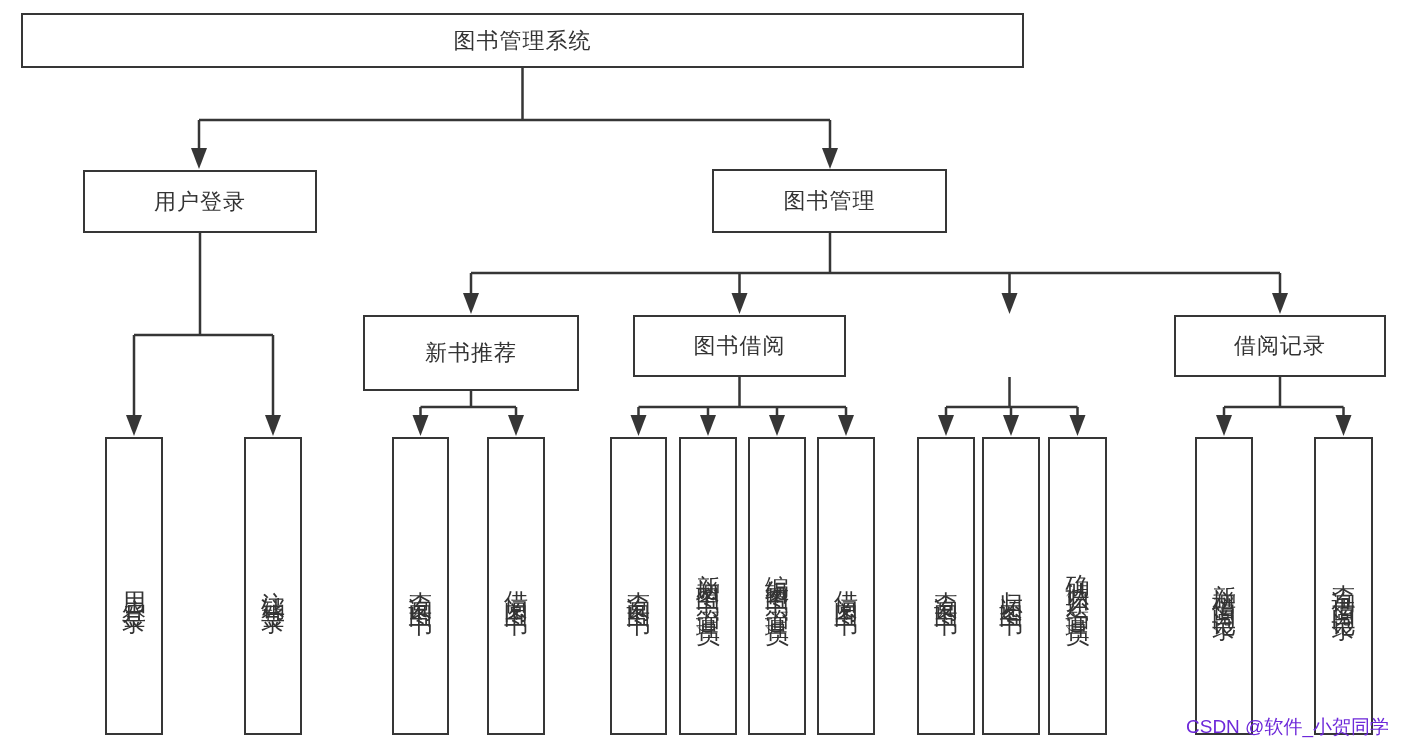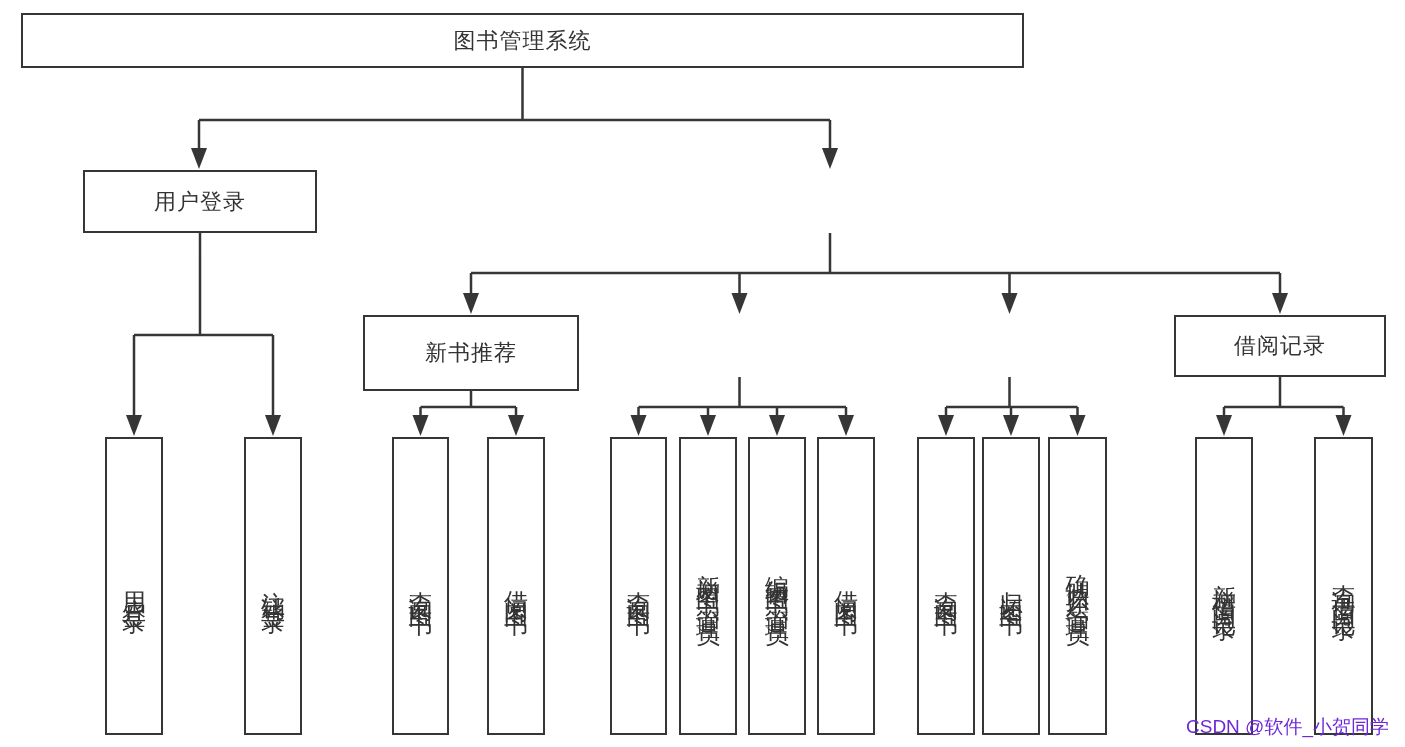--- a/index.html
+++ b/index.html
@@ -86,23 +86,29 @@
     </g>
   </svg>
 
   <div class="box hbox" style="left:21px; top:13px; width:1003px; height:55px;">
     <span>图书管理系统</span>
   </div>
 
   <div class="box hbox" style="left:83px; top:170px; width:234px; height:63px;">
     <span>用户登录</span>
   </div>
+  <div class="box hbox" style="left:712px; top:169px; width:235px; height:64px;">
+    <span>图书管理</span>
+  </div>
 
   <div class="box hbox" style="left:363px; top:315px; width:216px; height:76px;">
     <span>新书推荐</span>
+  </div>
+  <div class="box hbox" style="left:633px; top:315px; width:213px; height:62px;">
+    <span>图书借阅</span>
   </div>
   <div class="box hbox" style="left:1174px; top:315px; width:212px; height:62px;">
     <span>借阅记录</span>
   </div>
 
   <div class="box vbox" style="left:105px;">
     <span class="vtext">用户登录</span>
   </div>
   <div class="box vbox" style="left:244px;">
     <span class="vtext">注销登录</span>

